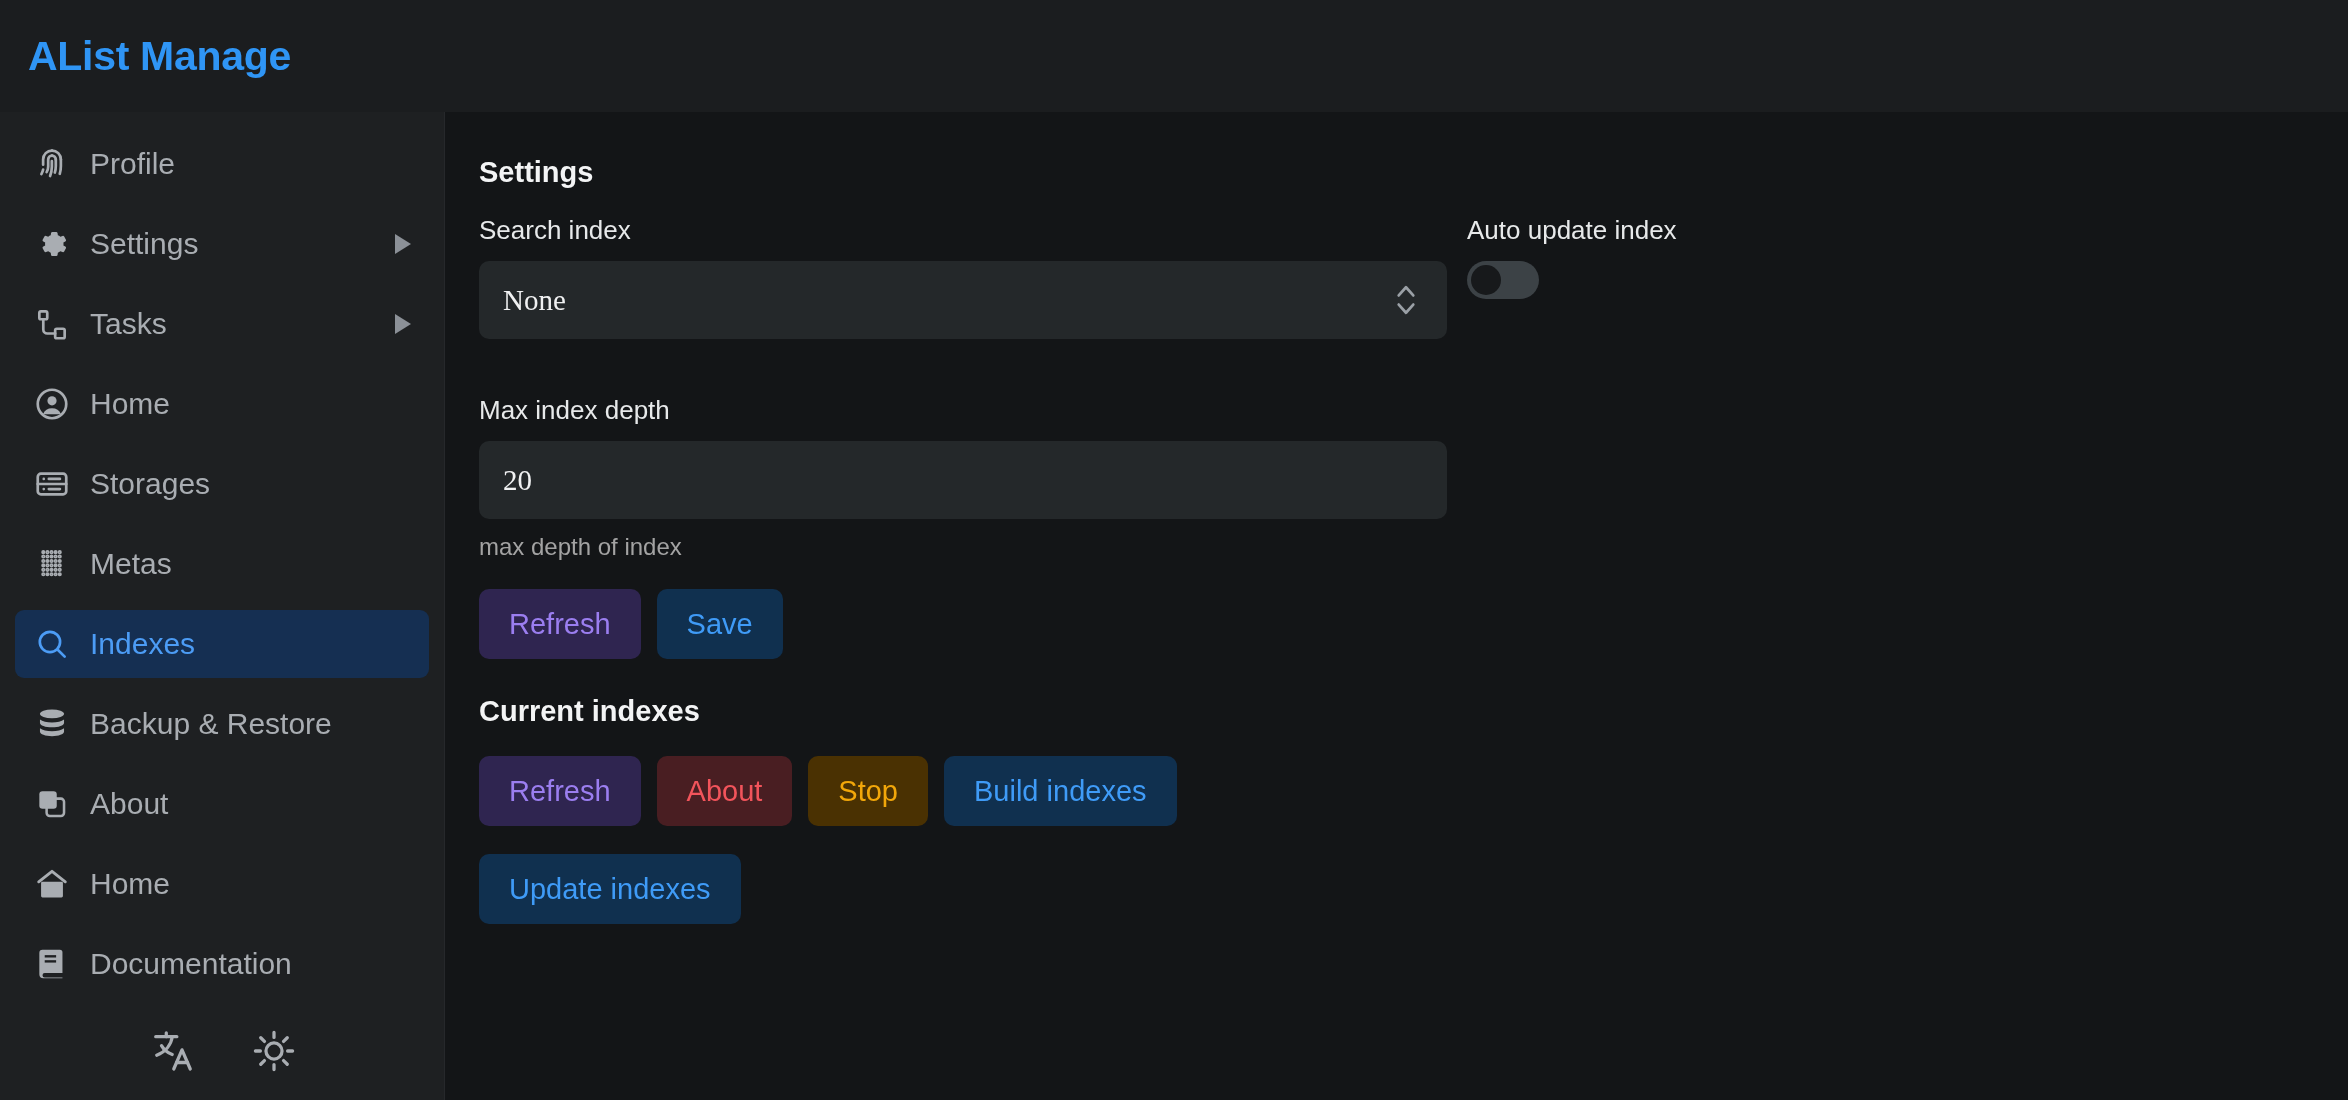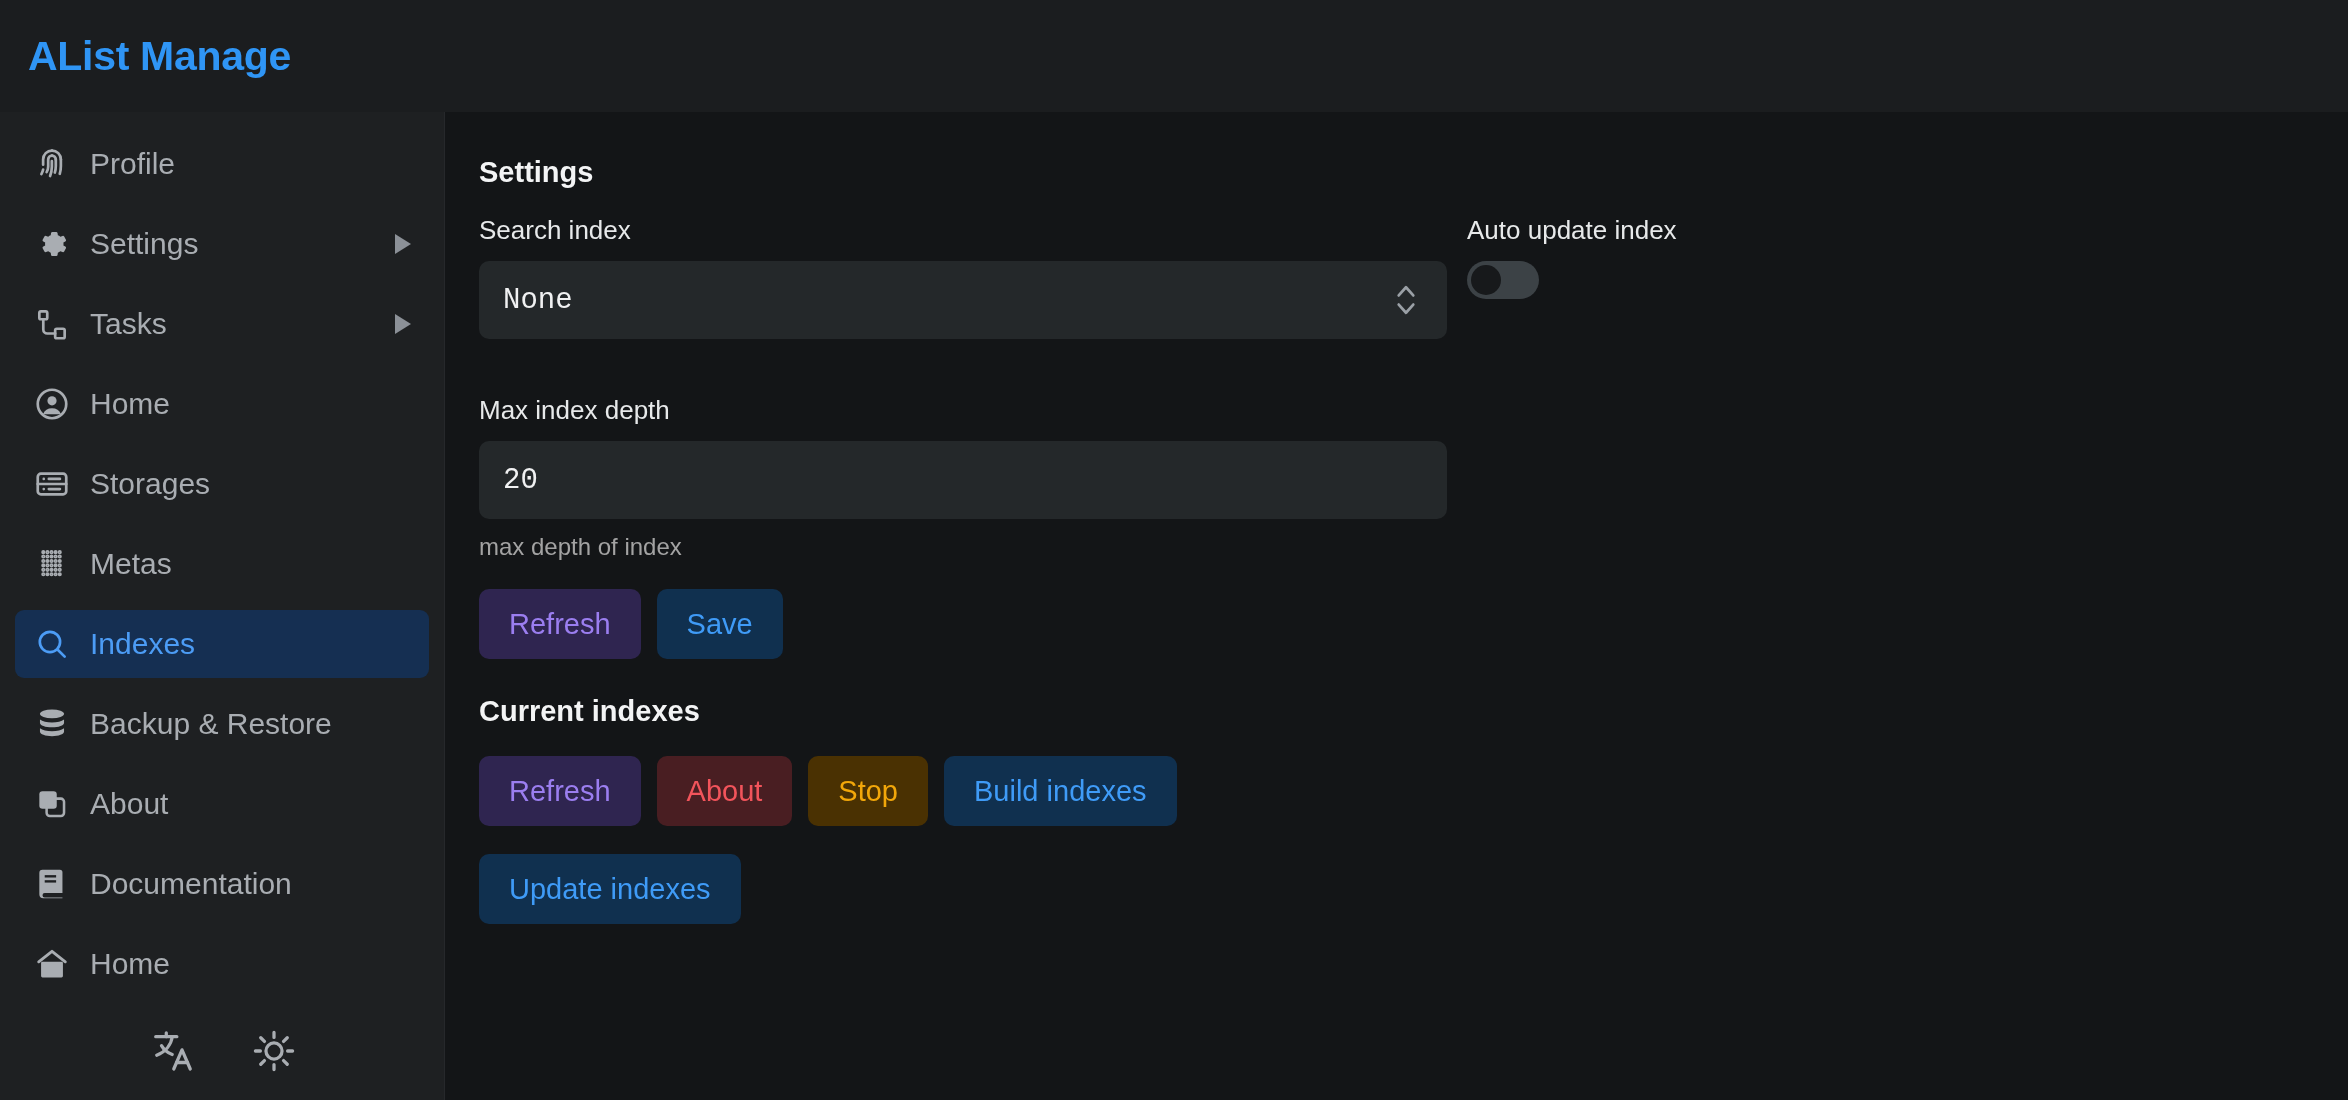--- a/index.html
+++ b/index.html
@@ -105,21 +105,21 @@
     display: block;
   }
   .control {
     width: 968px;
     height: 78px;
     background: #24282a;
     border: none;
     border-radius: 10px;
     color: #f0f1f2;
     font-size: 29px;
-    font-family: Liberation Mono, monospace;
+    font-family: Liberation Serif, serif;
     padding: 0 24px;
     display: flex;
     align-items: center;
     position: relative;
     cursor: pointer;
   }
   .control .val { color: #f0f1f2; }
   .chev-updown {
     position: absolute;
     right: 30px; top: 50%;
@@ -309,36 +309,36 @@
             <span class="ic">
               <svg viewBox="0 0 24 24" width="38" height="38" fill="none" stroke="currentColor" stroke-width="1.6">
                 <rect x="4" y="4" width="11" height="11" rx="2" fill="currentColor" stroke="none"></rect>
                 <rect x="8.6" y="8.6" width="11" height="11" rx="2"></rect>
               </svg>
             </span>
             <span class="nav-label">About</span>
           </div>
           <div class="nav-item">
             <span class="ic">
+              <svg viewBox="0 0 24 24" width="38" height="38" fill="none" stroke="currentColor" stroke-width="1.8" stroke-linecap="round" stroke-linejoin="round">
+                <path d="M3.6 10.6 12 4l8.4 6.6"></path>
+                <path d="M6 11.4v8.2h12v-8.2z" fill="currentColor"></path>
+              </svg>
+            </span>
+            <span class="nav-label">Home</span>
+          </div>
+          <div class="nav-item">
+            <span class="ic">
               <svg viewBox="0 0 24 24" width="38" height="38" fill="currentColor">
                 <path d="M6 3h11a1.6 1.6 0 0 1 1.6 1.6v13.1H7.4a1.4 1.4 0 0 0 0 2.8h11.2V21H6.6A2.6 2.6 0 0 1 4 18.4V5A2 2 0 0 1 6 3z"></path>
                 <rect x="7.4" y="6.4" width="7.2" height="1.5" fill="#1e2022"></rect>
                 <rect x="7.4" y="9.6" width="7.2" height="1.5" fill="#1e2022"></rect>
               </svg>
             </span>
             <span class="nav-label">Documentation</span>
-          </div>
-          <div class="nav-item">
-            <span class="ic">
-              <svg viewBox="0 0 24 24" width="38" height="38" fill="none" stroke="currentColor" stroke-width="1.8" stroke-linecap="round" stroke-linejoin="round">
-                <path d="M3.6 10.6 12 4l8.4 6.6"></path>
-                <path d="M6 11.4v8.2h12v-8.2z" fill="currentColor"></path>
-              </svg>
-            </span>
-            <span class="nav-label">Home</span>
           </div>
         </div>
       <div class="sidebar-bottom">
         <span>
           <svg class="sb-icon" viewBox="0 0 24 24" fill="none" stroke="#a9adb2" stroke-width="1.7" stroke-linecap="round" stroke-linejoin="round">
             <path d="M3 4.5h11"></path>
               <path d="M8.5 2.6v1.9"></path>
             <path d="M11.6 4.5c-.5 4.2-3.6 7.9-8.1 9.7"></path>
             <path d="M6 9.2c1.2 2.1 3.2 3.7 5.6 4.6"></path>
             <path d="M12.4 21.4l4.3-10 4.3 10"></path>

